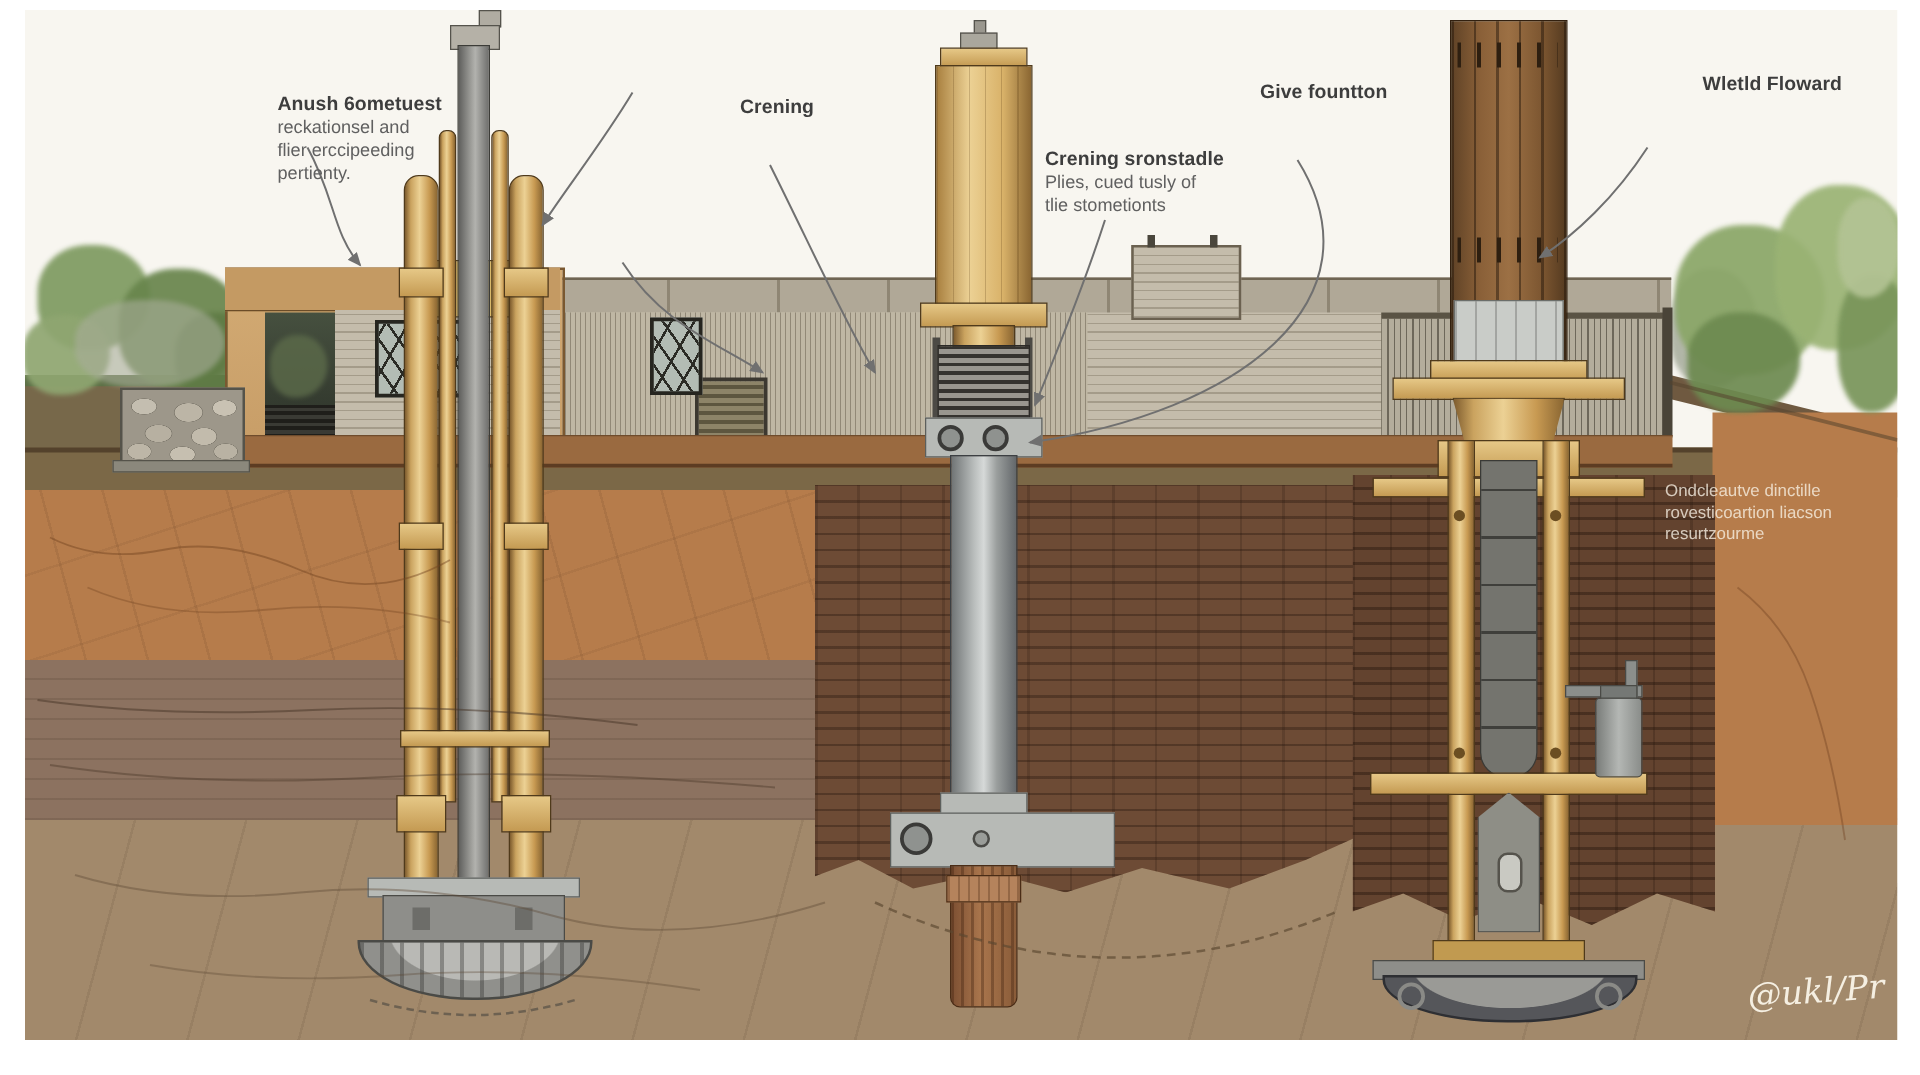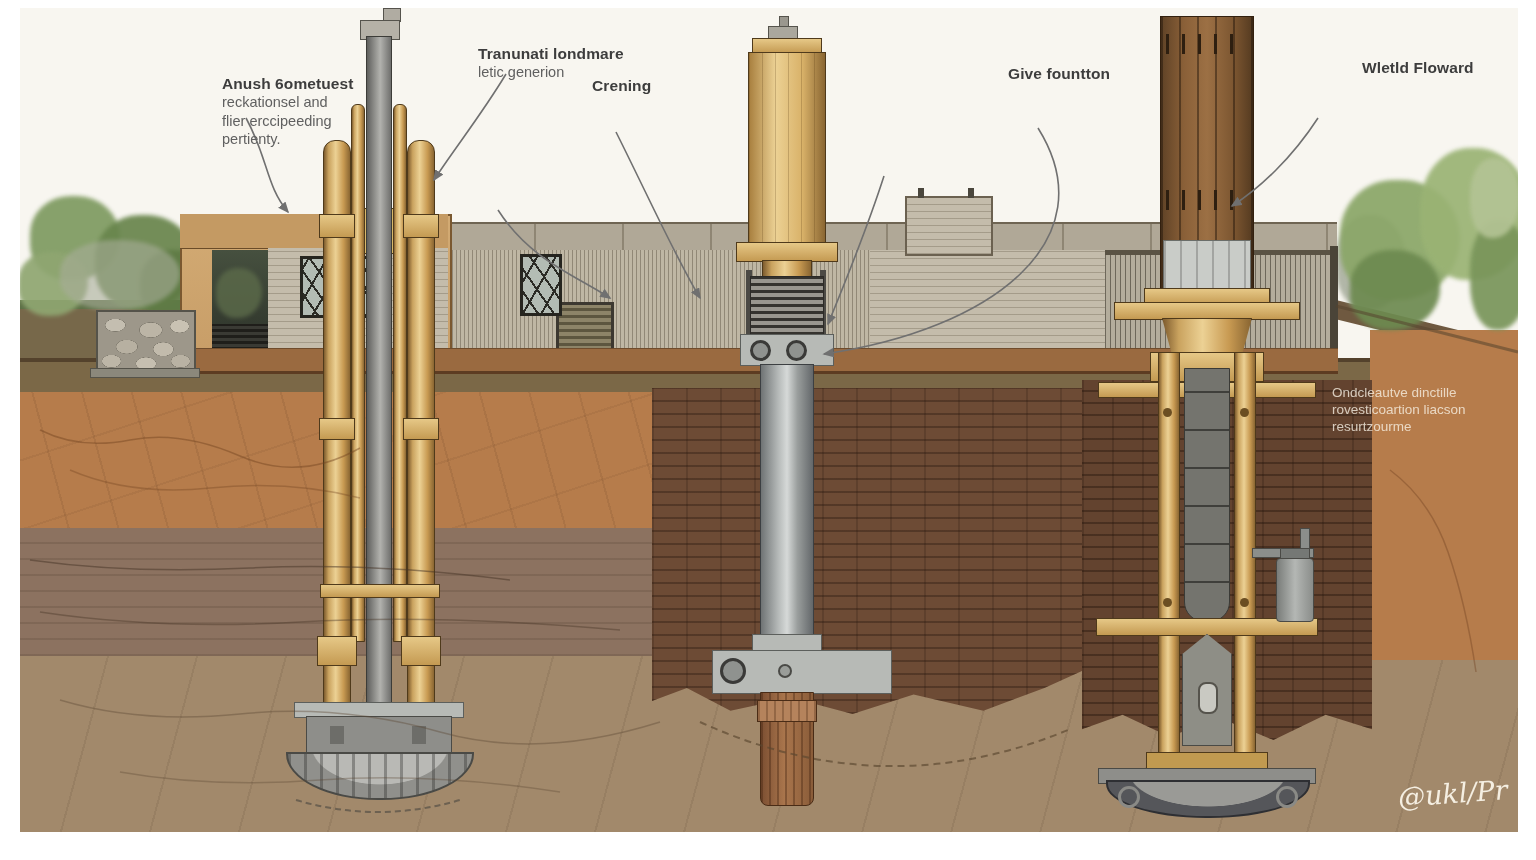--- a/index.html
+++ b/index.html
@@ -241,26 +241,27 @@
       <path d="M1336,306 L1518,352" stroke="rgba(85,67,45,.55)" stroke-width="3"></path>
     </g>
   </svg>
 
   <div class="abs lbl" style="left:222px;top:74px">
     <div class="lbl-t">Anush 6ometuest</div>
     <div class="lbl-b">reckationsel and
 flier erccipeeding
 pertienty.</div>
   </div>
-  <div class="abs lbl" style="left:478px;top:44px">
-    <div class="lbl-t">Tranunati londmare</div>
-    <div class="lbl-b">letic generion</div>
-  </div>
   <div class="abs lbl" style="left:592px;top:76px">
     <div class="lbl-t">Crening</div>
+  </div>
+  <div class="abs lbl" style="left:836px;top:118px">
+    <div class="lbl-t">Crening sronstadle</div>
+    <div class="lbl-b">Plies, cued tusly of
+tlie stometionts</div>
   </div>
   <div class="abs lbl" style="left:1008px;top:64px">
     <div class="lbl-t">Give fountton</div>
   </div>
   <div class="abs lbl" style="left:1362px;top:58px">
     <div class="lbl-t">Wletld Floward</div>
   </div>
   <div class="abs lbl lbl-light" style="left:1332px;top:384px">
     <div class="lbl-b">Ondcleautve dinctille
 rovesticoartion liacson

